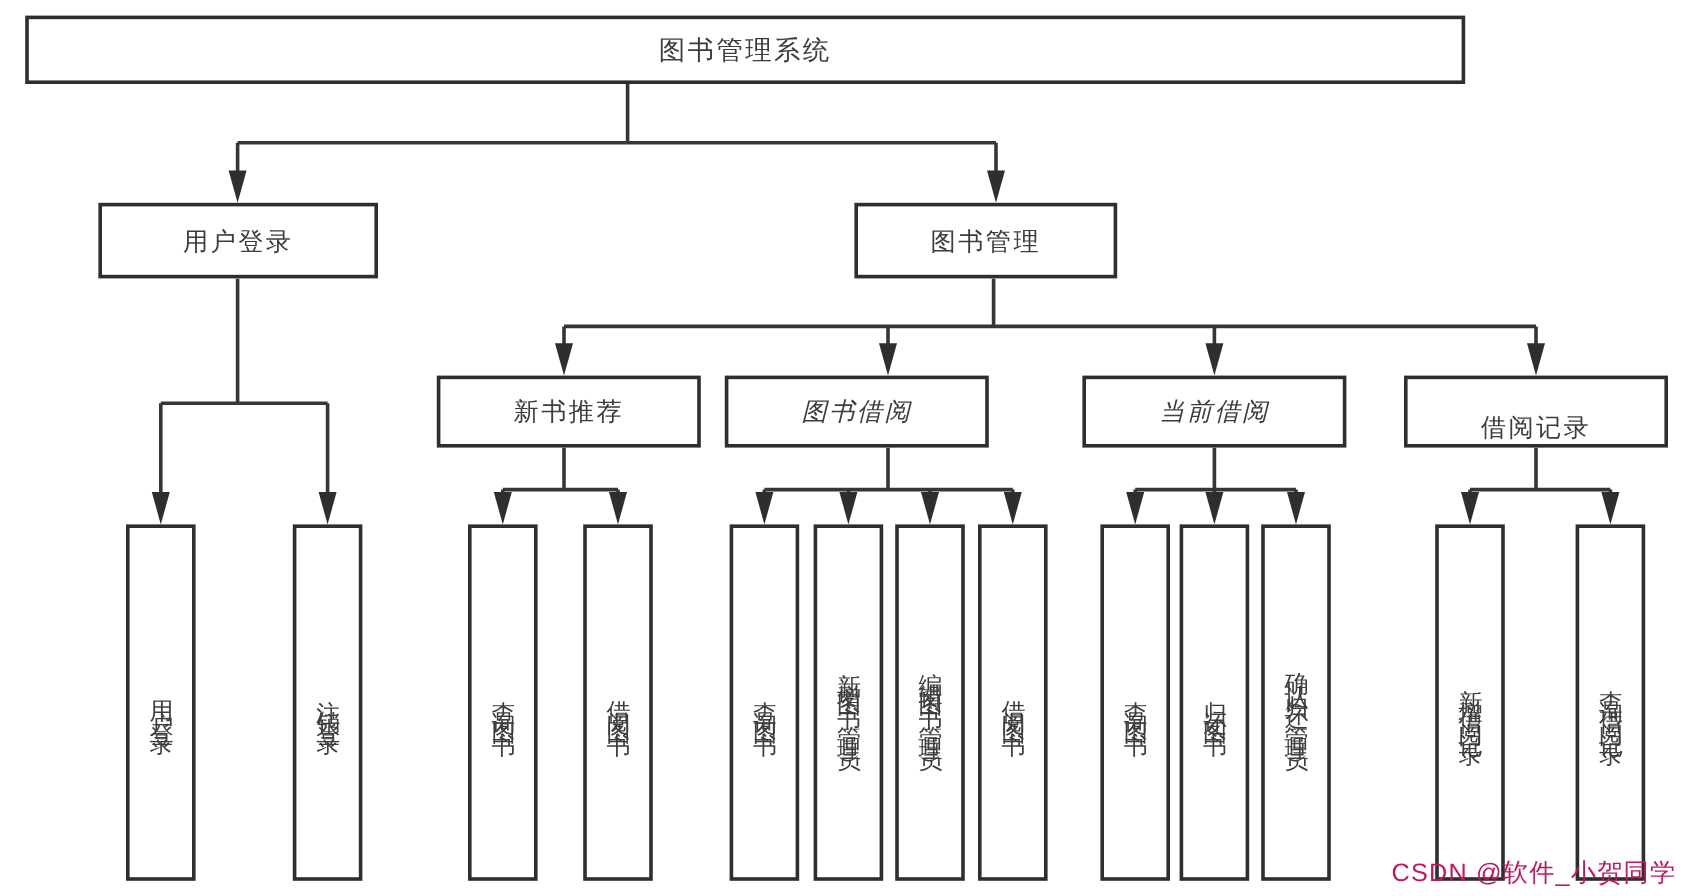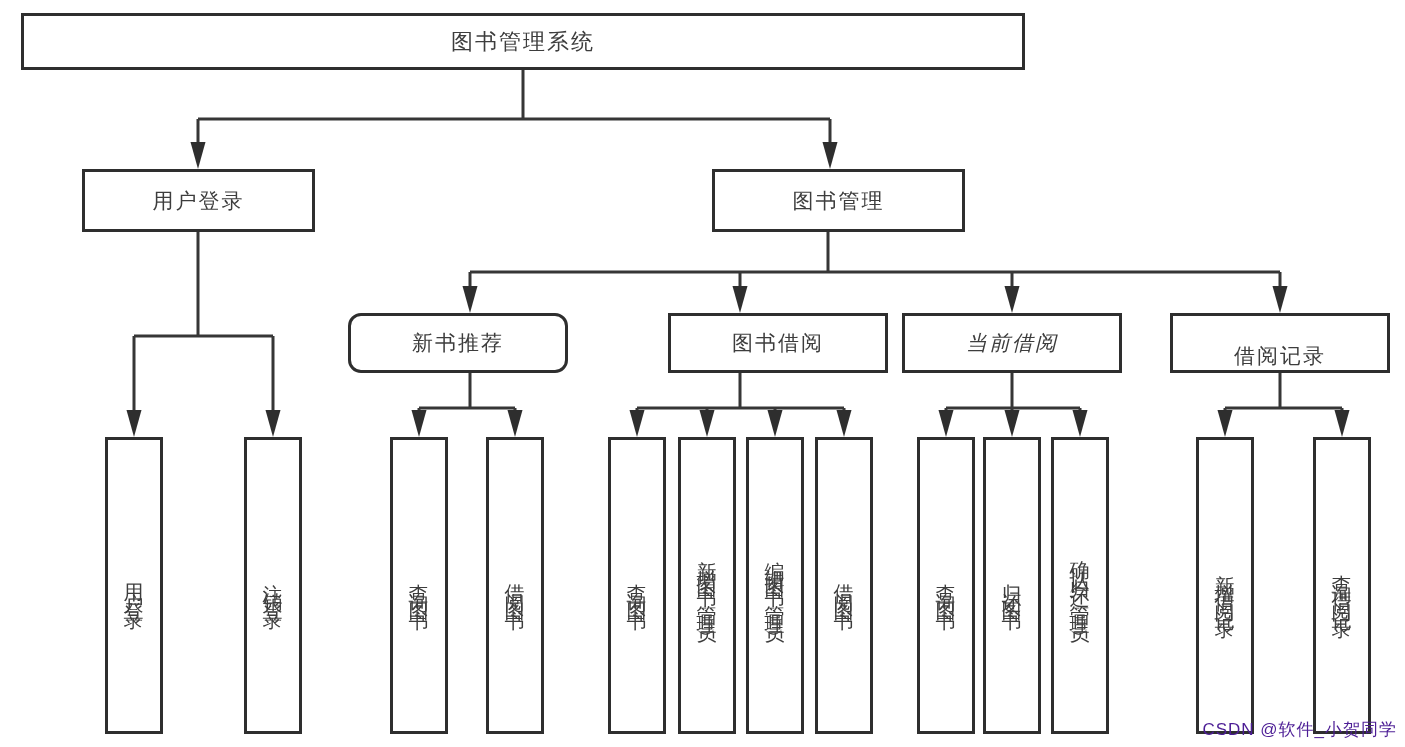--- a/index.html
+++ b/index.html
@@ -18,38 +18,38 @@
     z-index:2;
   }
   .h-box{font-size:21px;letter-spacing:2px;white-space:nowrap;}
   .root-box{font-size:22px;}
   .v-box .v-label{
     writing-mode:vertical-rl;text-orientation:mixed;
     font-size:20px;line-height:1;letter-spacing:9px;
     white-space:nowrap;
   }
   
-  .n-root{left:21px;top:13px;width:1004px;height:57px;}
+  .n-root{left:21px;top:13px;width:1200px;height:57px;}
   .n-user-login{left:82px;top:169px;width:233px;height:63px;}
-  .n-book-mgmt{left:712px;top:169px;width:253px;height:63px;}
+  .n-book-mgmt{left:712px;top:169px;width:219px;height:63px;}
   .n-l3{top:313px;width:220px;height:60px;}
-  .n-new-book{left:348px;border-radius:13px;}
-  .n-book-borrow{left:668px;}
+  .n-new-book{left:364px;}
+  .n-book-borrow{left:604px;font-style:italic;}
   .n-current-borrow{left:902px;font-style:italic;}
   .n-borrow-records{left:1170px;align-items:flex-end;}
   .leaf{top:437px;width:58px;height:297px;}
   .lf-1{left:105px;}  .lf-2{left:244px;}
   .lf-3{left:390px;}  .lf-4{left:486px;}
   .lf-5{left:608px;}  .lf-6{left:678px;}
   .lf-7{left:746px;}  .lf-8{left:815px;}
   .lf-9{left:917px;}  .lf-10{left:983px;} .lf-11{left:1051px;}
   .lf-12{left:1196px;} .lf-13{left:1313px;}
   .watermark{
     position:absolute;right:8px;bottom:6px;z-index:3;
-    font-size:17px;color:#4c1d95;letter-spacing:1px;white-space:nowrap;
+    font-size:21px;color:#be185d;letter-spacing:1px;white-space:nowrap;
   }
 </style>
 </head>
 <body>
 
 <div class="stage">
 
   <svg class="wires" width="1405" height="747" viewBox="0 0 1405 747">
     <g stroke="#363636" stroke-width="3" fill="none">
 

